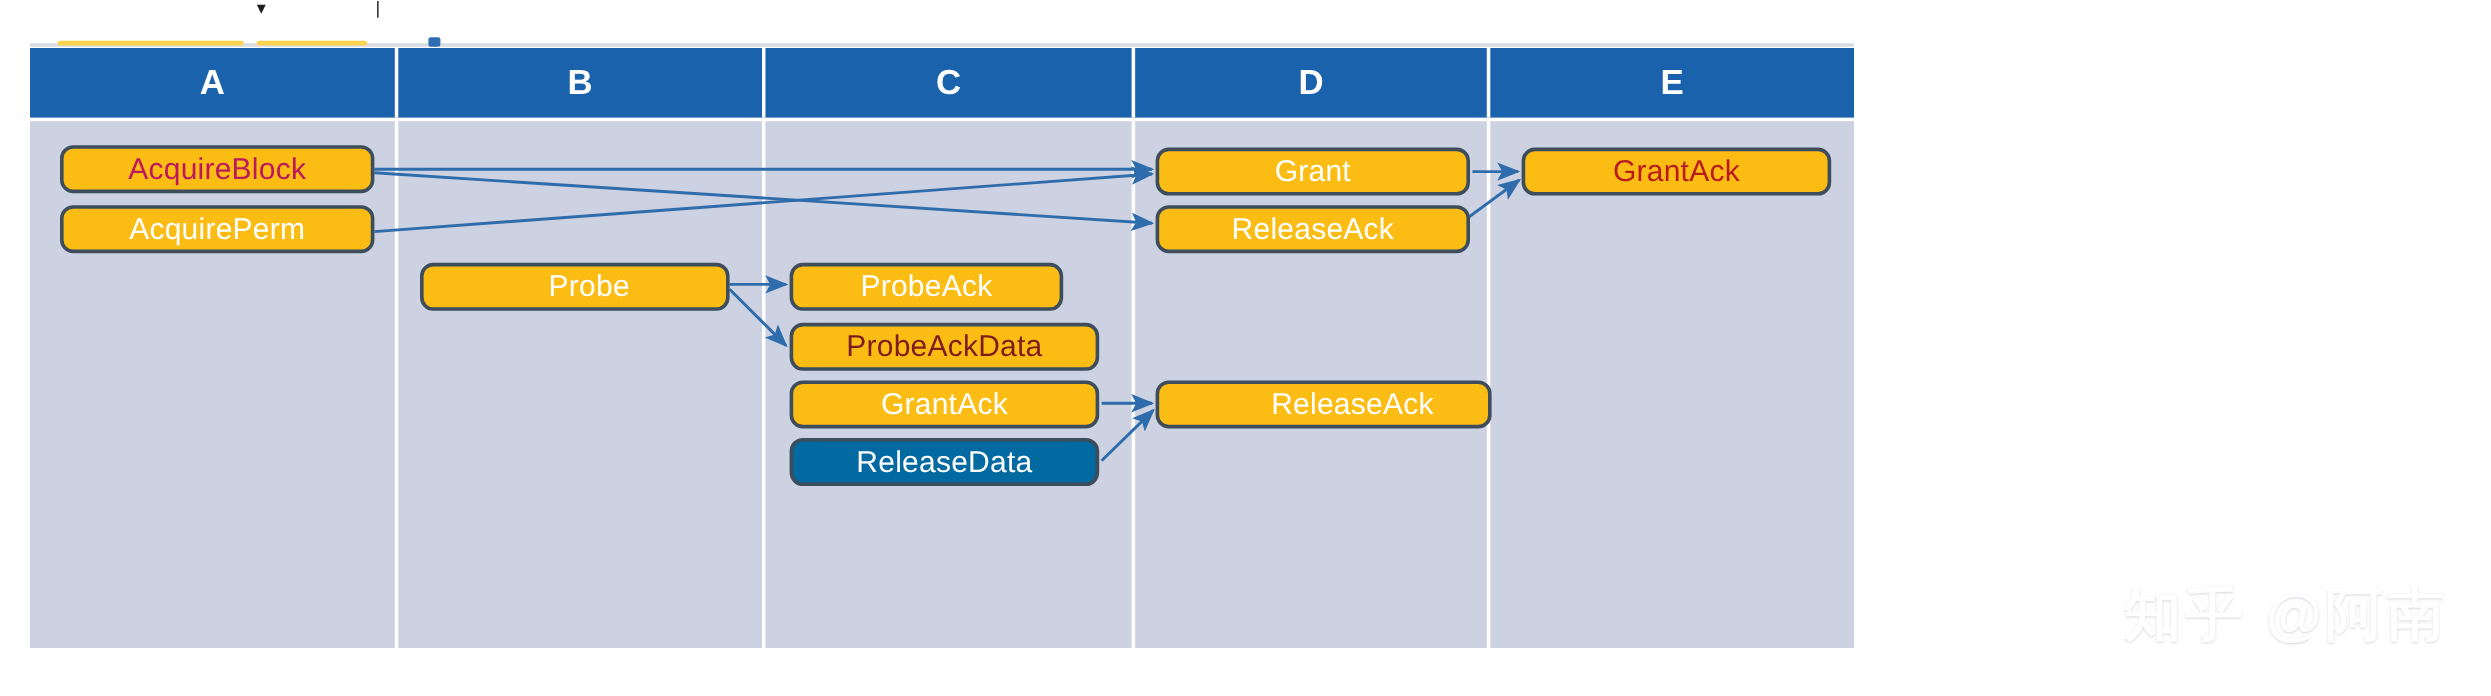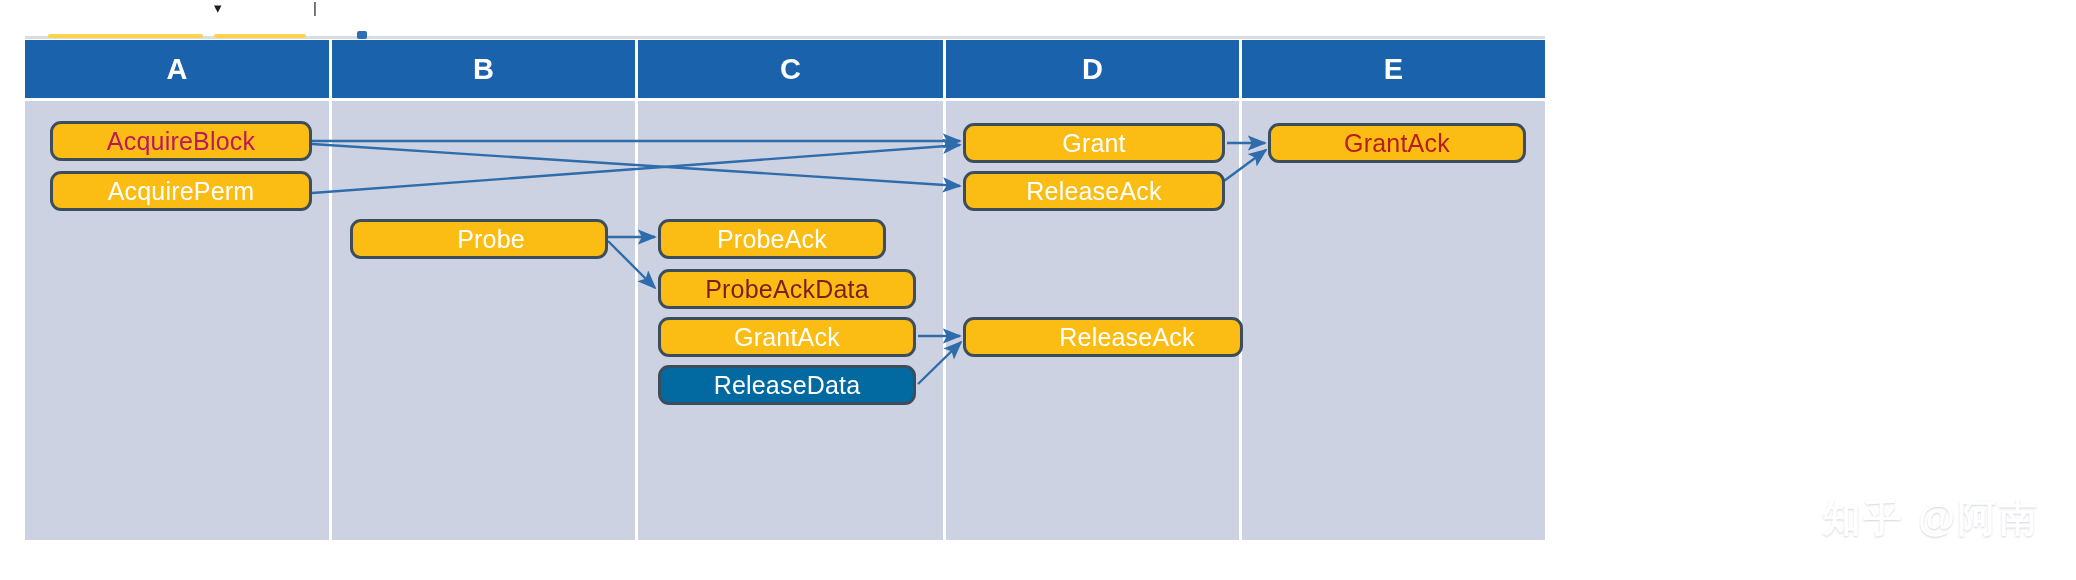--- a/index.html
+++ b/index.html
@@ -54,21 +54,21 @@
 
   
   #arrows{position:absolute;left:0;top:0;width:2076px;height:580px;pointer-events:none;z-index:3;}
 
   
   .watermark{
     position:absolute;
     right:36px;bottom:36px;
     color:#ffffff;
     opacity:.85;
-    font-size:38px;
+    font-size:48px;
     font-weight:bold;
     letter-spacing:3px;
     z-index:6;
     text-shadow:0 1px 2px rgba(160,168,186,.55);
     user-select:none;
   }
 </style>
 </head>
 <body>
 

